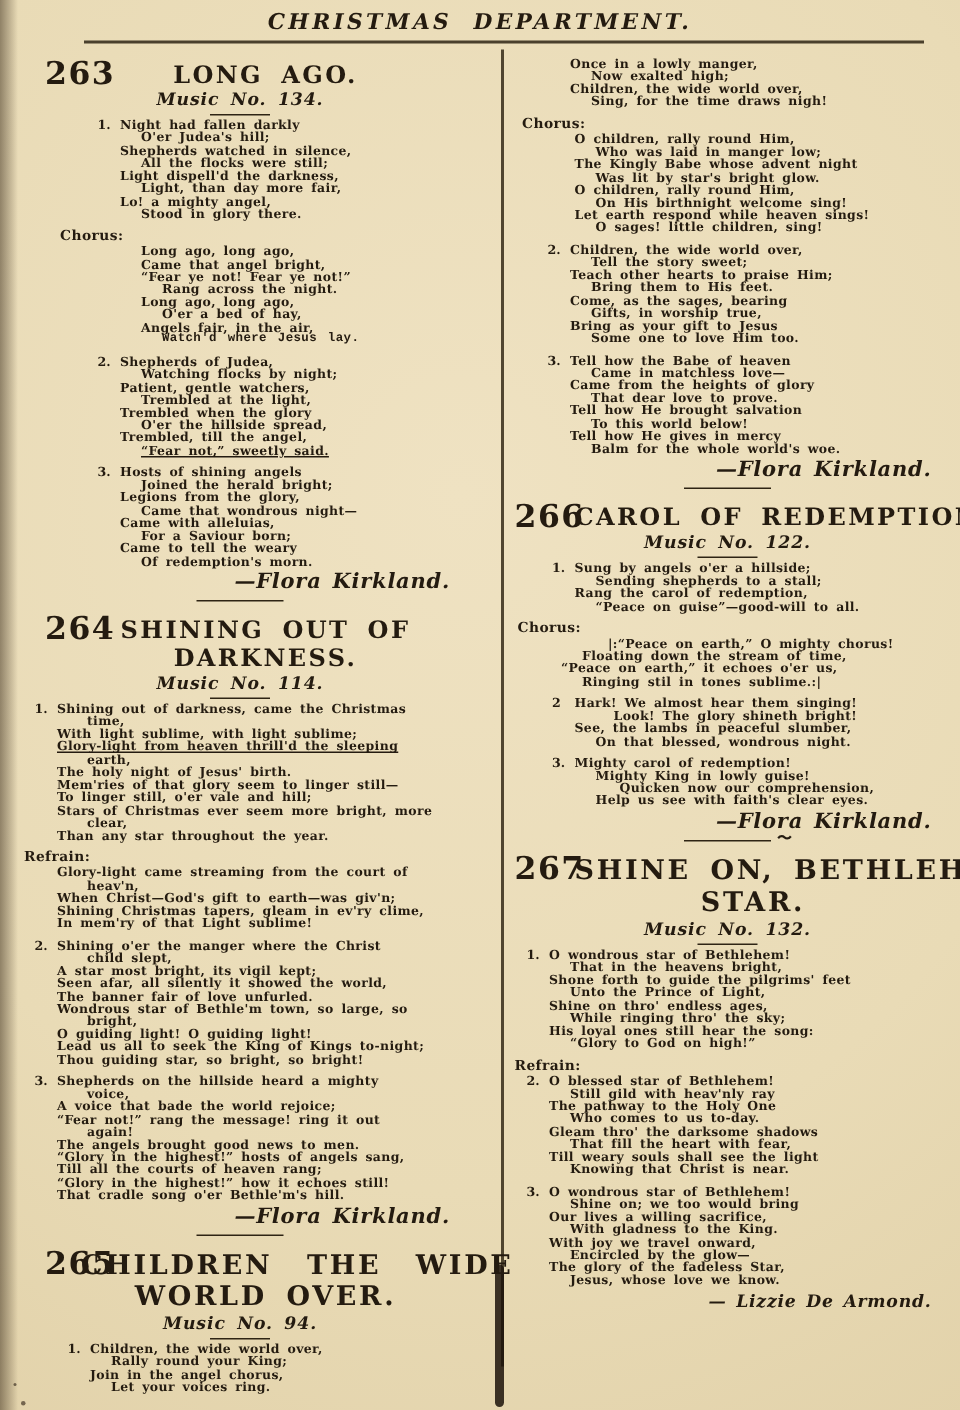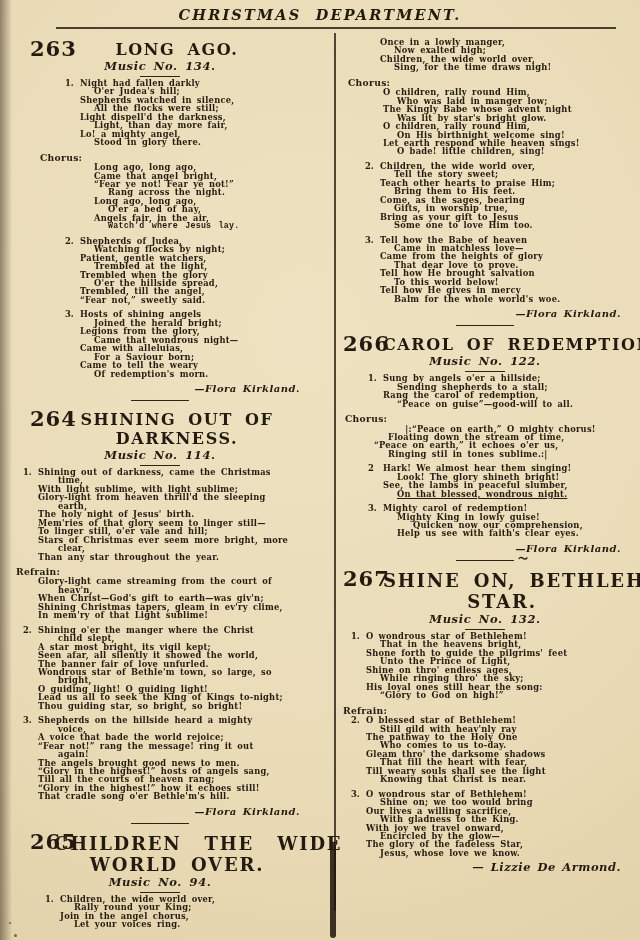--- a/index.html
+++ b/index.html
@@ -29,21 +29,21 @@
   .h-title-line{font-size:16px;font-weight:bold;line-height:19px;letter-spacing:1.6px;word-spacing:5px;white-space:nowrap;}
   .heading.lg .h-title-line{font-size:18px;line-height:21px;letter-spacing:1.8px;}
   .h-title-line.spread{word-spacing:15px;}
   .music-number{font-size:11.5px;font-style:italic;font-weight:bold;line-height:13px;margin-top:1px;letter-spacing:.6px;word-spacing:3px;}
   .music-rule{width:40px;border-top:1.4px solid #2e2414;margin:3px auto 2px;}
 
   .stanza{position:relative;margin-bottom:6px;}
   .stanza-num{position:absolute;top:0;font-size:8.4px;font-weight:bold;line-height:8.45px;}
   .vline{font-size:8.3px;line-height:8.45px;font-weight:bold;letter-spacing:.25px;word-spacing:2px;white-space:nowrap;}
   .sec-label{font-size:9.2px;font-weight:bold;line-height:9.5px;margin-bottom:1px;letter-spacing:.3px;}
-  .attribution{text-align:right;font-style:italic;font-weight:bold;font-size:10px;line-height:13px;
+  .attribution{text-align:right;font-style:italic;font-weight:bold;font-size:14px;line-height:13px;
     padding-right:6px;margin:-2px 0 2px;letter-spacing:.5px;word-spacing:2px;}
   .attribution.strong{font-size:11.5px;}
   .divider{position:relative;width:58px;border-top:1.4px solid #2e2414;margin:5px auto 9px;}
   .divider .flourish{position:absolute;left:62px;top:-9px;font-size:10px;font-weight:bold;}
 </style>
 </head>
 <body>
 
 <div class="edge-left"></div>
 <div class="speck" style="left:14px;top:934px;width:3px;height:3px;"></div>
@@ -87,21 +87,21 @@
     </div>
     <div class="stanza" style="padding-left: 66px;">
       <span class="stanza-num" style="left: 51px;">2.</span>
       <div class="vline" style="margin-left: 0px;">Shepherds of Judea,</div>
       <div class="vline" style="margin-left: 14px;">Watching flocks by night;</div>
       <div class="vline" style="margin-left: 0px;">Patient, gentle watchers,</div>
       <div class="vline" style="margin-left: 14px;">Trembled at the light,</div>
       <div class="vline" style="margin-left: 0px;">Trembled when the glory</div>
       <div class="vline" style="margin-left: 14px;">O'er the hillside spread,</div>
       <div class="vline" style="margin-left: 0px;">Trembled, till the angel,</div>
-      <div class="vline" style="margin-left: 0;">“Fear not,” sweetly said.</div>
+      <div class="vline" style="margin-left: 14px; text-decoration: underline;">“Fear not,” sweetly said.</div>
     </div>
     <div class="stanza" style="padding-left: 66px;">
       <span class="stanza-num" style="left: 51px;">3.</span>
       <div class="vline" style="margin-left: 0px;">Hosts of shining angels</div>
       <div class="vline" style="margin-left: 14px;">Joined the herald bright;</div>
       <div class="vline" style="margin-left: 0px;">Legions from the glory,</div>
       <div class="vline" style="margin-left: 14px;">Came that wondrous night—</div>
       <div class="vline" style="margin-left: 0px;">Came with alleluias,</div>
       <div class="vline" style="margin-left: 14px;">For a Saviour born;</div>
       <div class="vline" style="margin-left: 0px;">Came to tell the weary</div>
@@ -116,21 +116,21 @@
         <div class="h-title-line">DARKNESS.</div>
       </div>
       <div class="music-number">Music No. 114.</div>
       <div class="music-rule"></div>
     </div>
     <div class="stanza" style="padding-left: 24px;">
       <span class="stanza-num" style="left: 9px;">1.</span>
       <div class="vline" style="margin-left: 0px;">Shining out of darkness, came the Christmas</div>
       <div class="vline" style="margin-left: 20px;">time,</div>
       <div class="vline" style="margin-left: 0px;">With light sublime, with light sublime;</div>
-      <div class="vline" style="margin-left: 0px;">Glory-light from heaven thrill'd the sleeping</div>
+      <div class="vline" style="margin-left: 0px; text-decoration: underline;">Glory-light from heaven thrill'd the sleeping</div>
       <div class="vline" style="margin-left: 20px;">earth,</div>
       <div class="vline" style="margin-left: 0px;">The holy night of Jesus' birth.</div>
       <div class="vline" style="margin-left: 0px;">Mem'ries of that glory seem to linger still—</div>
       <div class="vline" style="margin-left: 0px;">To linger still, o'er vale and hill;</div>
       <div class="vline" style="margin-left: 0px;">Stars of Christmas ever seem more bright, more</div>
       <div class="vline" style="margin-left: 20px;">clear,</div>
       <div class="vline" style="margin-left: 0px;">Than any star throughout the year.</div>
     </div>
     <div class="sec-label" style="margin-left: 2px;">Refrain:</div>
     <div class="stanza" style="padding-left: 24px;">
@@ -194,21 +194,21 @@
     </div>
     <div class="sec-label" style="margin-left: 5px;">Chorus:</div>
     <div class="stanza" style="padding-left: 40px;">
       <div class="vline" style="margin-left: 0px;">O children, rally round Him,</div>
       <div class="vline" style="margin-left: 14px;">Who was laid in manger low;</div>
       <div class="vline" style="margin-left: 0px;">The Kingly Babe whose advent night</div>
       <div class="vline" style="margin-left: 14px;">Was lit by star's bright glow.</div>
       <div class="vline" style="margin-left: 0px;">O children, rally round Him,</div>
       <div class="vline" style="margin-left: 14px;">On His birthnight welcome sing!</div>
       <div class="vline" style="margin-left: 0px;">Let earth respond while heaven sings!</div>
-      <div class="vline" style="margin-left: 14px;">O bade! little children, sing!</div>
+      <div class="vline" style="margin-left: 14px;">O sages! little children, sing!</div>
     </div>
     <div class="stanza" style="padding-left: 37px;">
       <span class="stanza-num" style="left: 22px;">2.</span>
       <div class="vline" style="margin-left: 0px;">Children, the wide world over,</div>
       <div class="vline" style="margin-left: 14px;">Tell the story sweet;</div>
       <div class="vline" style="margin-left: 0px;">Teach other hearts to praise Him;</div>
       <div class="vline" style="margin-left: 14px;">Bring them to His feet.</div>
       <div class="vline" style="margin-left: 0px;">Come, as the sages, bearing</div>
       <div class="vline" style="margin-left: 14px;">Gifts, in worship true,</div>
       <div class="vline" style="margin-left: 0px;">Bring as your gift to Jesus</div>
@@ -245,23 +245,23 @@
     <div class="sec-label" style="margin-left: 2px;">Chorus:</div>
     <div class="stanza" style="padding-left: 31px;">
       <div class="vline" style="margin-left: 0px; text-align: center;">|:“Peace on earth,” O mighty chorus!</div>
       <div class="vline" style="margin-left: 14px;">Floating down the stream of time,</div>
       <div class="vline" style="margin-left: 0px;">“Peace on earth,” it echoes o'er us,</div>
       <div class="vline" style="margin-left: 14px;">Ringing stil in tones sublime.:|</div>
     </div>
     <div class="stanza" style="padding-left: 40px;">
       <span class="stanza-num" style="left: 25px;">2</span>
       <div class="vline" style="margin-left: 0px;">Hark! We almost hear them singing!</div>
-      <div class="vline" style="margin-left: 14px;">Look! The glory shineth bright!</div>
+      <div class="vline" style="margin-left: 26px;">Look! The glory shineth bright!</div>
       <div class="vline" style="margin-left: 0px;">See, the lambs in peaceful slumber,</div>
-      <div class="vline" style="margin-left: 14px; text-decoration: underline;">On that blessed, wondrous night.</div>
+      <div class="vline" style="margin-left: 14px;">On that blessed, wondrous night.</div>
     </div>
     <div class="stanza" style="padding-left: 40px;">
       <span class="stanza-num" style="left: 25px;">3.</span>
       <div class="vline" style="margin-left: 0px;">Mighty carol of redemption!</div>
       <div class="vline" style="margin-left: 14px;">Mighty King in lowly guise!</div>
       <div class="vline" style="margin-left: 0px; padding-left: 30px;">Quicken now our comprehension,</div>
       <div class="vline" style="margin-left: 14px;">Help us see with faith's clear eyes.</div>
     </div>
     <div class="attribution">—Flora Kirkland.</div>
     <div class="divider">

